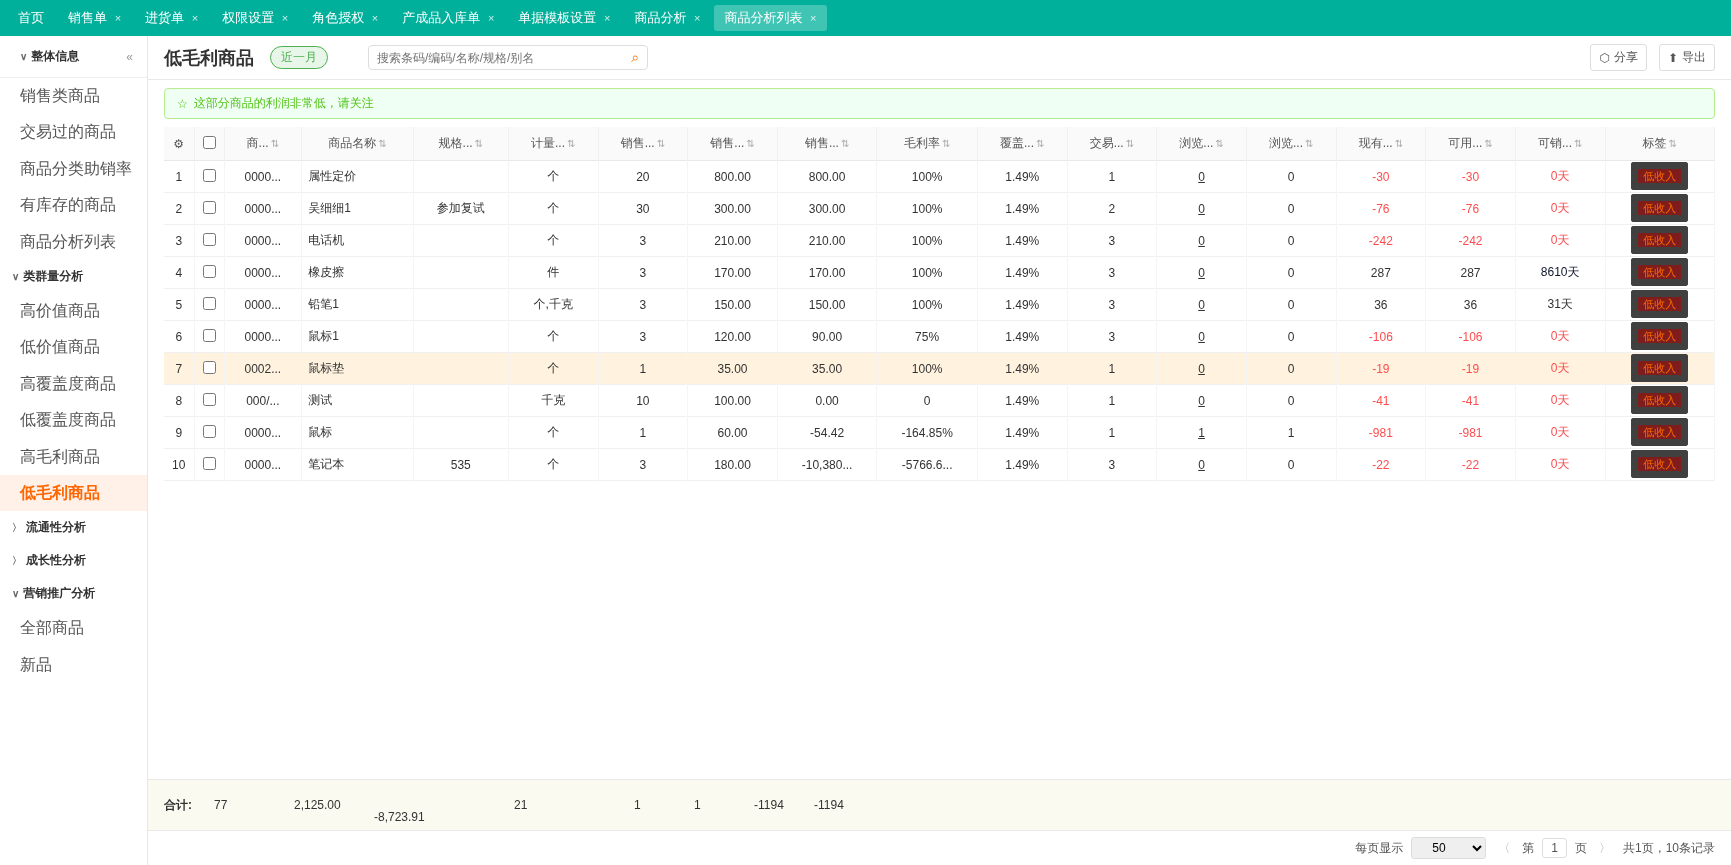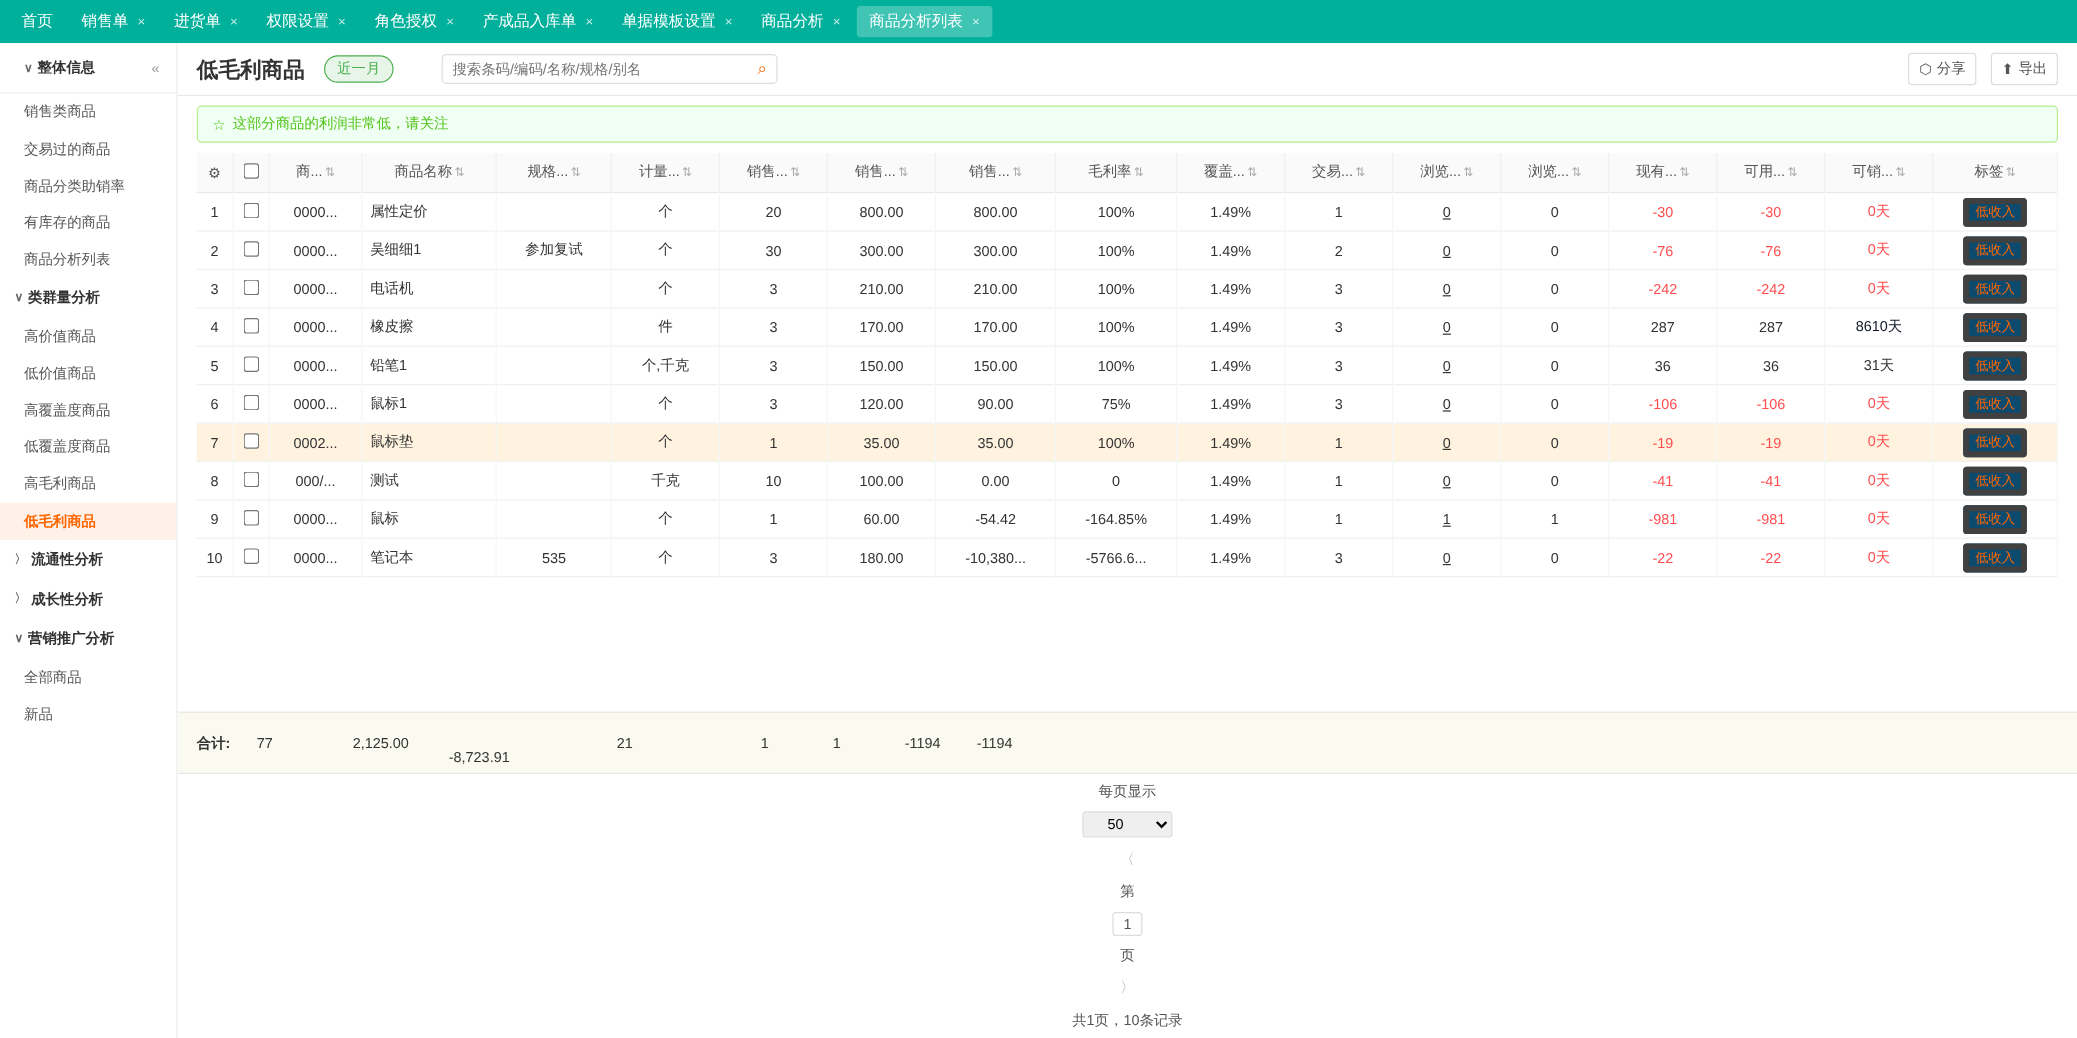--- a/index.html
+++ b/index.html
@@ -46,21 +46,21 @@
       font-size: 12px;
       color: #333;
       cursor: pointer;
       font-weight: bold;
     }
     .sidebar-group-header .arrow { margin-right: 4px; font-size: 10px; color: #666; }
     .sidebar-item {
       padding: 7px 12px 7px 20px;
       color: #555;
       cursor: pointer;
-      font-size: 12px;
+      font-size: 16px;
       line-height: 1.4;
     }
     .sidebar-item.active { background: #fff0e8; color: #ff6600; font-weight: bold; }
     .sidebar-collapse-btn {
       display: flex;
       align-items: center;
       justify-content: center;
       padding: 6px;
       cursor: pointer;
       color: #999;
@@ -181,21 +181,21 @@
     }
     tbody tr.highlighted { background: #fff3e0; }
     td {
       padding: 7px 6px;
       text-align: center;
       border-right: 1px solid #f5f5f5;
       white-space: nowrap;
     }
     td.left { text-align: left; }
     .underline { text-decoration: underline; cursor: pointer; }
-    .badge-low { background: #0c4a6e; color: #ff6600; border: 5px solid #404040; padding: 1px 5px; border-radius: 3px; font-size: 11px; }
+    .badge-low { background: #7f1d1d; color: #ff6600; border: 7px solid #404040; padding: 1px 5px; border-radius: 3px; font-size: 11px; }
 
     
     .table-footer {
       border-top: 1px solid #e8e8e8;
       padding: 6px 16px;
       background: #fafaf0;
       display: flex;
       align-items: center;
       gap: 16px;
       font-size: 12px;
@@ -217,21 +217,20 @@
     
     .pagination {
       display: flex;
       align-items: center;
       justify-content: flex-end;
       padding: 6px 16px;
       border-top: 1px solid #e8e8e8;
       gap: 8px;
       font-size: 12px;
       color: #555;
-      flex-direction: column;
     }
     .pagination select {
       border: 1px solid #ddd;
       padding: 2px 16px;
       border-radius: 3px;
       font-size: 12px;
     }
     .pagination .page-nav {
       cursor: pointer;
       color: #aaa;

